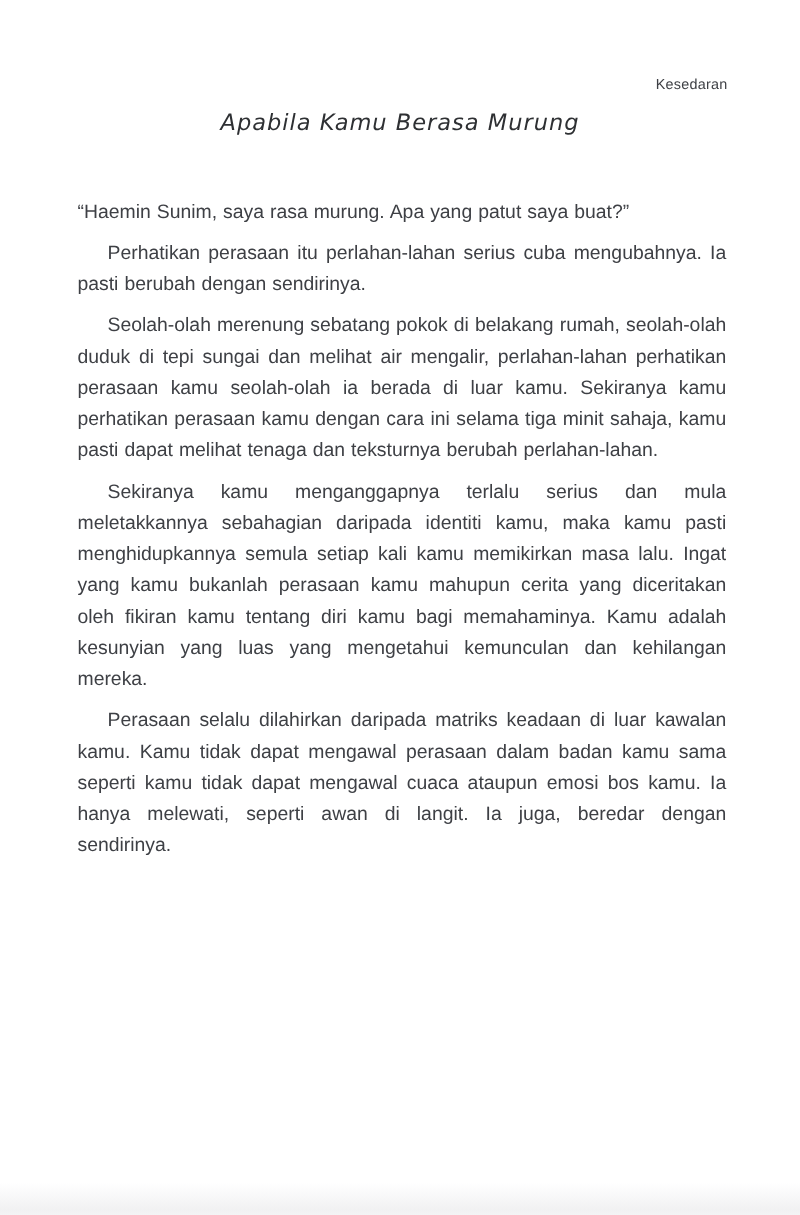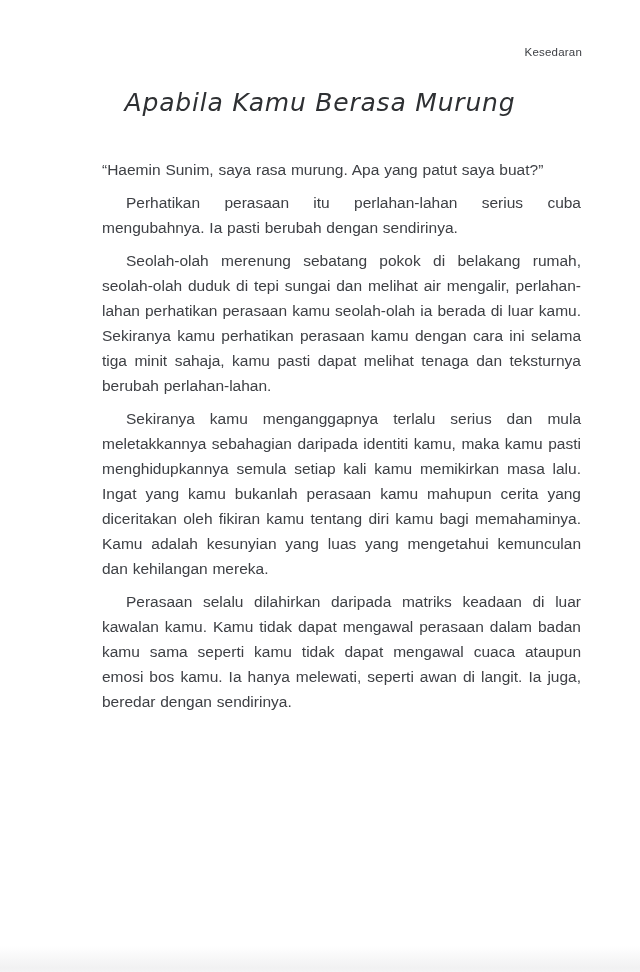--- a/index.html
+++ b/index.html
@@ -10,47 +10,46 @@
     font-family: "Liberation Sans", sans-serif;
     overflow: hidden;
   }
   .page {
     position: absolute;
     inset: 0;
     background: #ffffff;
   }
   .running-head {
     position: absolute;
-    top: 46px;
+    top: 62px;
     right: 58px;
     font-size: 11.5px;
     letter-spacing: 0.2px;
     color: #3e4045;
     font-weight: 400;
     text-align: center;
   }
   .chapter-title {
     position: absolute;
     top: 88px;
     left: 0;
     width: 100%;
     text-align: center;
     font-family: "DejaVu Sans", sans-serif;
     font-style: italic;
     font-weight: 400;
-    font-size: 25px;
+    font-size: 18px;
     letter-spacing: 0.8px;
     color: #2e3033;
   }
   .page-body {
     position: absolute;
     top: 157px;
     left: 62px;
     right: 59px;
-    margin-left: 40px;
   }
   .page-body p {
     font-size: 15.5px;
     line-height: 25px;
     color: #3e4045;
     text-align: justify;
     text-indent: 24px;
     margin-top: 8px;
     word-spacing: 0.5px;
   }

